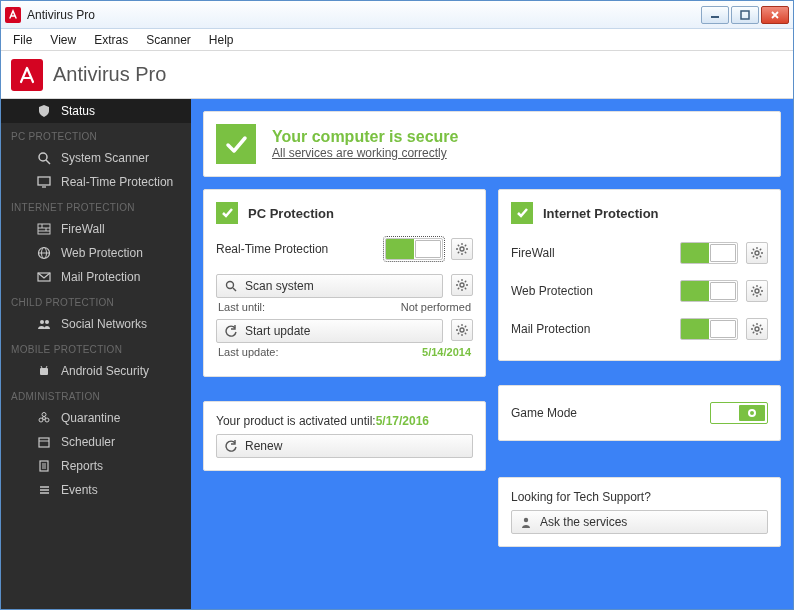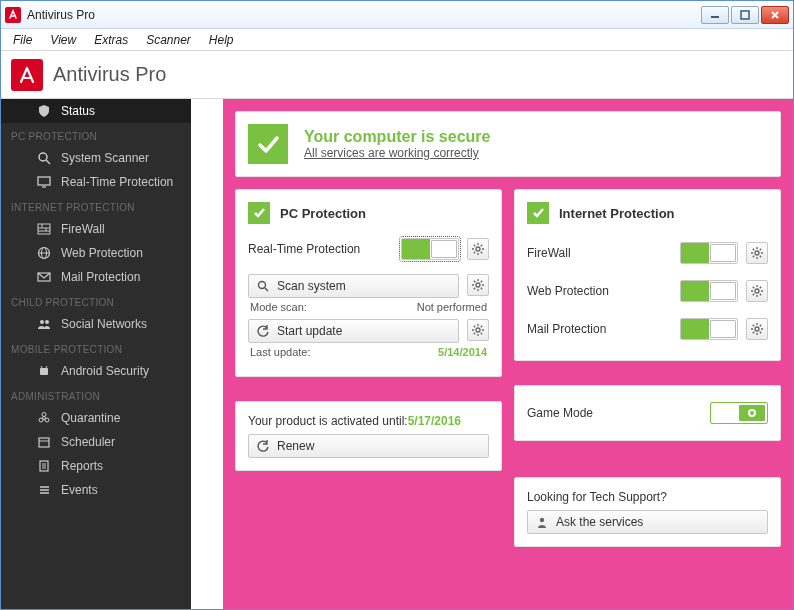--- a/index.html
+++ b/index.html
@@ -5,33 +5,33 @@
 * { margin: 0; padding: 0; box-sizing: border-box; font-family: "Segoe UI", Tahoma, sans-serif; }
 body { background: #fff; }
 .window { width: 794px; height: 610px; border: 1px solid #5a8fc9; display: flex; flex-direction: column; background: #fff; }
 .titlebar { height: 28px; background: linear-gradient(#fdfeff,#eaf2fb); display: flex; align-items: center; padding: 0 4px; border-bottom: 1px solid #c6d7ea; }
 .titlebar .ticon { width: 16px; height: 16px; margin-right: 6px; }
 .titlebar .ttext { font-size: 12px; color: #222; flex: 1; }
 .winbtns { display: flex; gap: 2px; }
 .winbtn { width: 28px; height: 18px; border: 1px solid #8aa8c7; border-radius: 2px; background: linear-gradient(#fafdff,#d7e6f5); display: flex; align-items: center; justify-content: center; }
 .winbtn.close { background: linear-gradient(#f08b7a,#d9432b); border-color: #a9311e; }
 .winbtn svg { display: block; }
-.menubar { height: 22px; display: flex; align-items: center; gap: 2px; padding: 0 4px; font-size: 12px; color: #222; border-bottom: 1px solid #d9d9d9; font-style: italic; }
+.menubar { height: 22px; display: flex; align-items: center; gap: 2px; padding: 0 4px; font-size: 12px; color: #222; border-bottom: 1px solid #d9d9d9; }
 .menubar .mitem { padding: 2px 8px; }
 .header { height: 48px; display: flex; align-items: center; padding: 0 10px; border-bottom: 1px solid #d9d9d9; }
 .logo { width: 32px; height: 32px; background: #d40422; border-radius: 3px; margin-right: 10px; display: flex; align-items: center; justify-content: center; }
 .logo svg { display: block; }
 .appname { font-size: 20px; color: #555; font-weight: 400; }
 .mainrow { flex: 1; display: flex; min-height: 0; }
 .sidebar { width: 190px; background: #2d2d2d; color: #c9c9c9; font-size: 12px; overflow: hidden; }
 .side-item { display: flex; align-items: center; gap: 10px; padding: 5px 14px 5px 36px; cursor: default; }
 .side-item.active { background: #1e1e1e; color: #fff; }
 .side-item .sicon { width: 14px; height: 14px; flex: none; }
 .side-header { font-size: 10px; color: #6a6a6a; padding: 8px 10px 4px 10px; letter-spacing: 0.3px; }
-.content { flex: 1; background: #ec4899; padding: 12px; overflow: auto; margin-left: 32px; }
+.content { flex: 1; background: #3b82f6; padding: 12px; overflow: auto; }
 .card { background: #fff; border: 1px solid #e0e0e0; border-radius: 2px; padding: 12px; margin-bottom: 12px; }
 .status-card { display: flex; align-items: center; gap: 16px; }
 .bigcheck { width: 40px; height: 40px; background: #7ac142; display: flex; align-items: center; justify-content: center; }
 .status-title { color: #7ac142; font-size: 16px; font-weight: 700; }
 .status-sub { color: #555; font-size: 12px; text-decoration: underline; }
 .cols { display: flex; gap: 12px; }
 .col { flex: 1; display: flex; flex-direction: column; gap: 12px; }
 .section-head { display: flex; align-items: center; gap: 10px; font-size: 13px; font-weight: 700; color: #333; margin-bottom: 10px; }
 .smcheck { width: 22px; height: 22px; background: #7ac142; display: flex; align-items: center; justify-content: center; }
 .row { display: flex; align-items: center; gap: 8px; padding: 4px 0; font-size: 12px; color: #333; }
@@ -306,21 +306,21 @@
                       <line x1="11" y1="7" x2="13" y2="7"></line>
                       <line x1="2.8" y1="2.8" x2="4.2" y2="4.2"></line>
                       <line x1="9.8" y1="9.8" x2="11.2" y2="11.2"></line>
                       <line x1="11.2" y1="2.8" x2="9.8" y2="4.2"></line>
                       <line x1="4.2" y1="9.8" x2="2.8" y2="11.2"></line>
                     </g>
                   </svg>
                 </div>
             </div>
             <div class="meta-row">
-              <span>Mode scan:</span>
+              <span>Last until:</span>
               <span class="val">Not performed</span>
             </div>
 
             <div class="btnbar">
               <div class="wide-btn">
                 <span>
                     <svg width="12" height="12">
                       <path d="M10 3 A5 5 0 1 0 11 7" fill="none" stroke="#555" stroke-width="1.4"></path>
                       <path d="M10 0 L10 4 L6 4" fill="none" stroke="#555" stroke-width="1.4"></path>
                     </svg>

